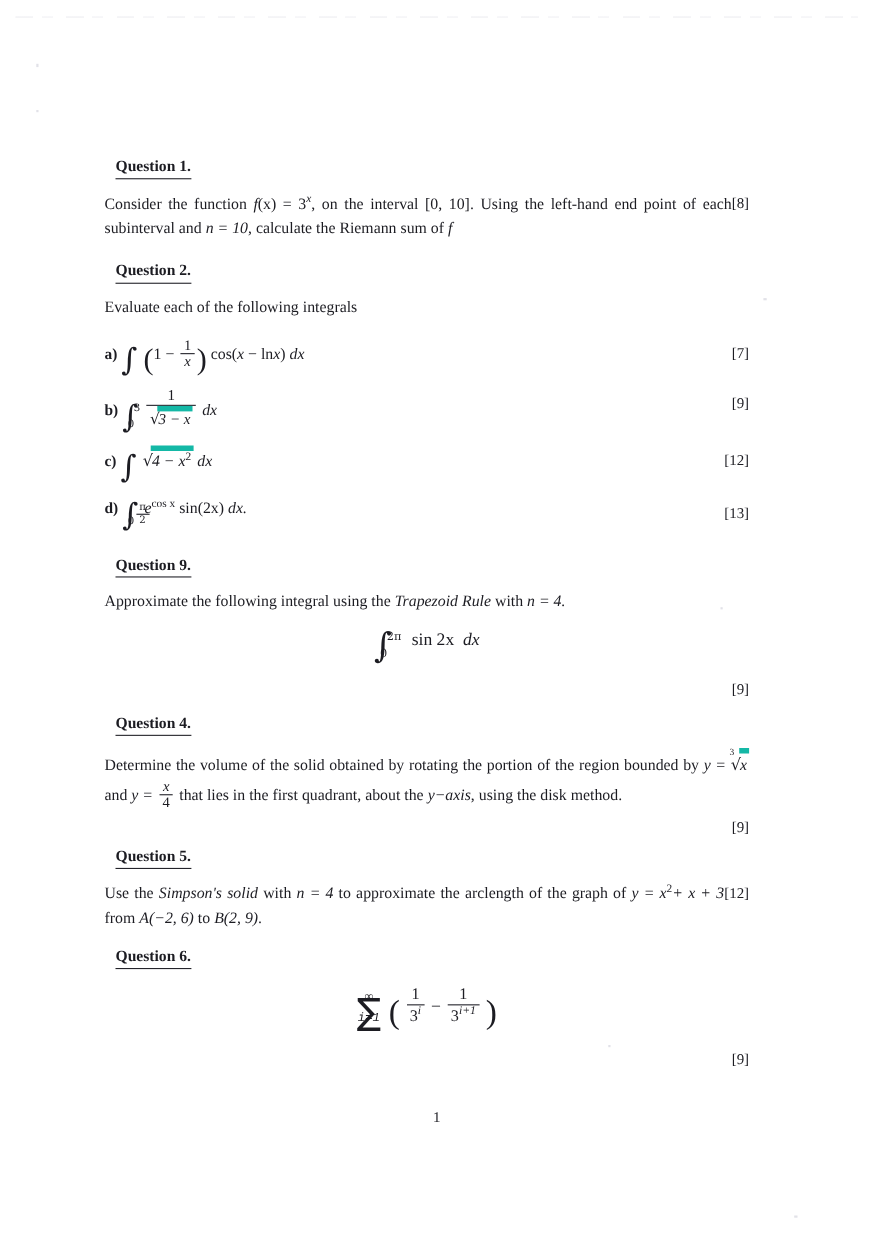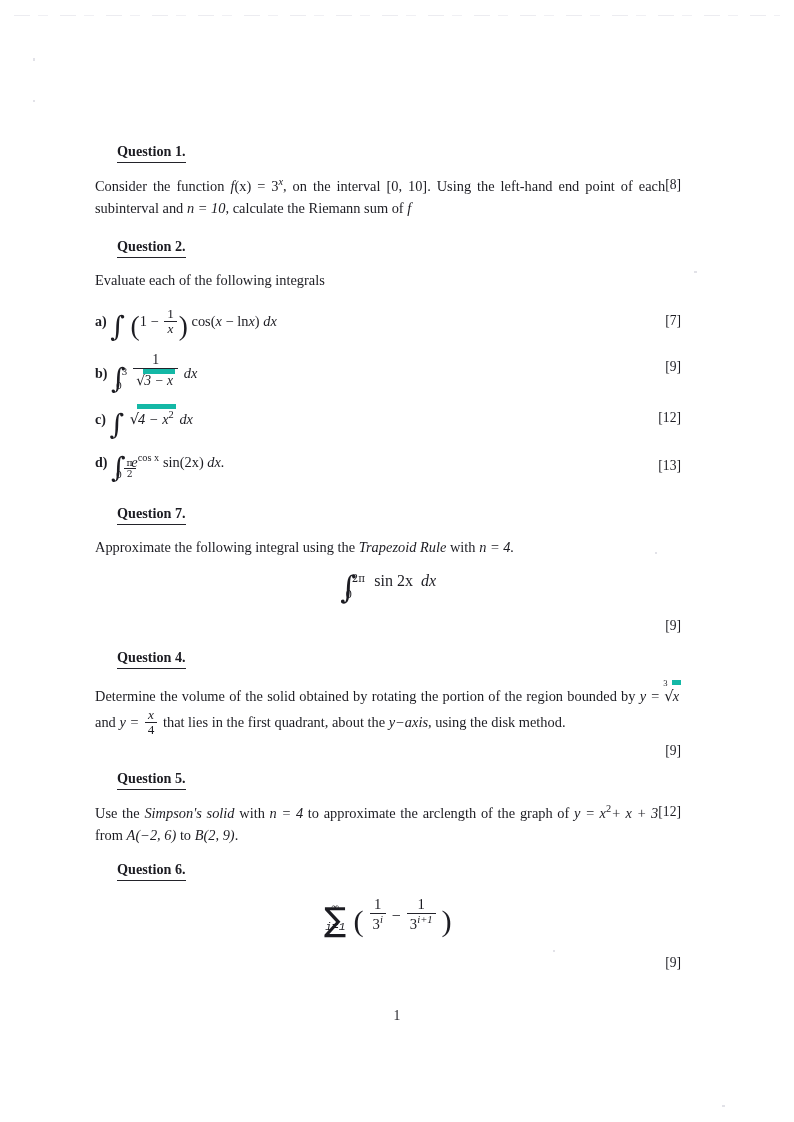--- a/index.html
+++ b/index.html
@@ -35,21 +35,21 @@
   .s6 { left: 722px; top: 1105px; width: 3px; height: 2px; }
 
   .page {
     position: absolute;
     left: 95px;
     top: 142px;
     width: 586px;
   }
 
   .qhead {
-    margin-left: 22px;
+    margin-left: 10px;
     font-weight: bold;
     font-size: 14.2px;
     display: inline-block;
     border-bottom: 1.4px solid #23232a;
     padding-bottom: 2px;
     line-height: 1.1;
     text-align: center;
   }
   .qhead-wrap { margin-top: 0; }
 
@@ -261,21 +261,21 @@
       <span class="mk">[13]</span>
       <span class="itm">d)</span>
       <span class="intg"><span>∫</span><span class="lim-up"><span class="frac" style="font-size:1em;vertical-align:-0.45em"><span class="num">π</span><span class="den">2</span></span></span><span class="lim-dn">0</span></span>
       <span class="mi">e</span><span class="sup">cos x</span>
       <span>sin(2x)</span>
       <span class="mi">dx.</span>
     </div>
   </div>
 
   <div style="margin-top:22px">
-    <div class="qhead">Question 7.</div>
+    <div class="qhead">Question 9.</div>
     <div class="body-text">
       <span>Approximate the following integral using the</span>
       <span class="it">Trapezoid Rule</span>
       <span>with</span>
       <span class="mi">n = 4.</span>
     </div>
     <div class="center-eq">
       <span class="intg"><span>∫</span><span class="lim-up">2π</span><span class="lim-dn">0</span></span>
       <span style="margin-left:12px">sin 2x</span>
       <span class="mi" style="margin-left:4px">dx</span>

